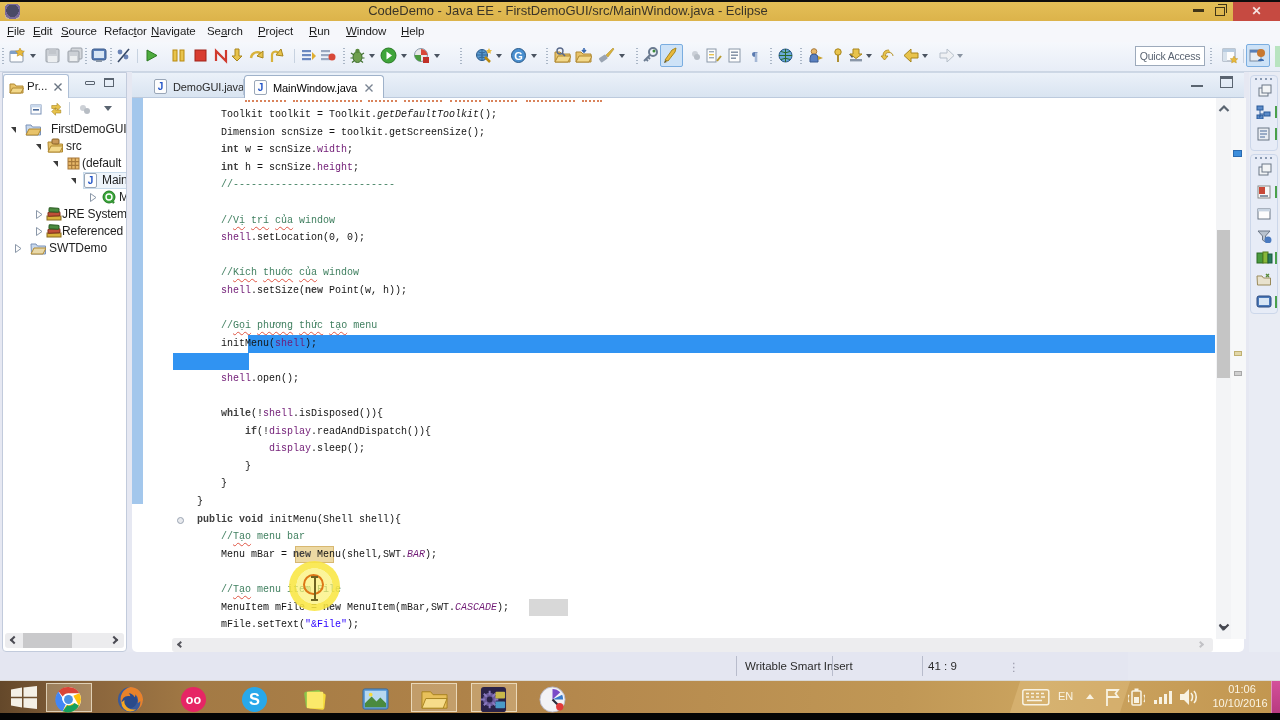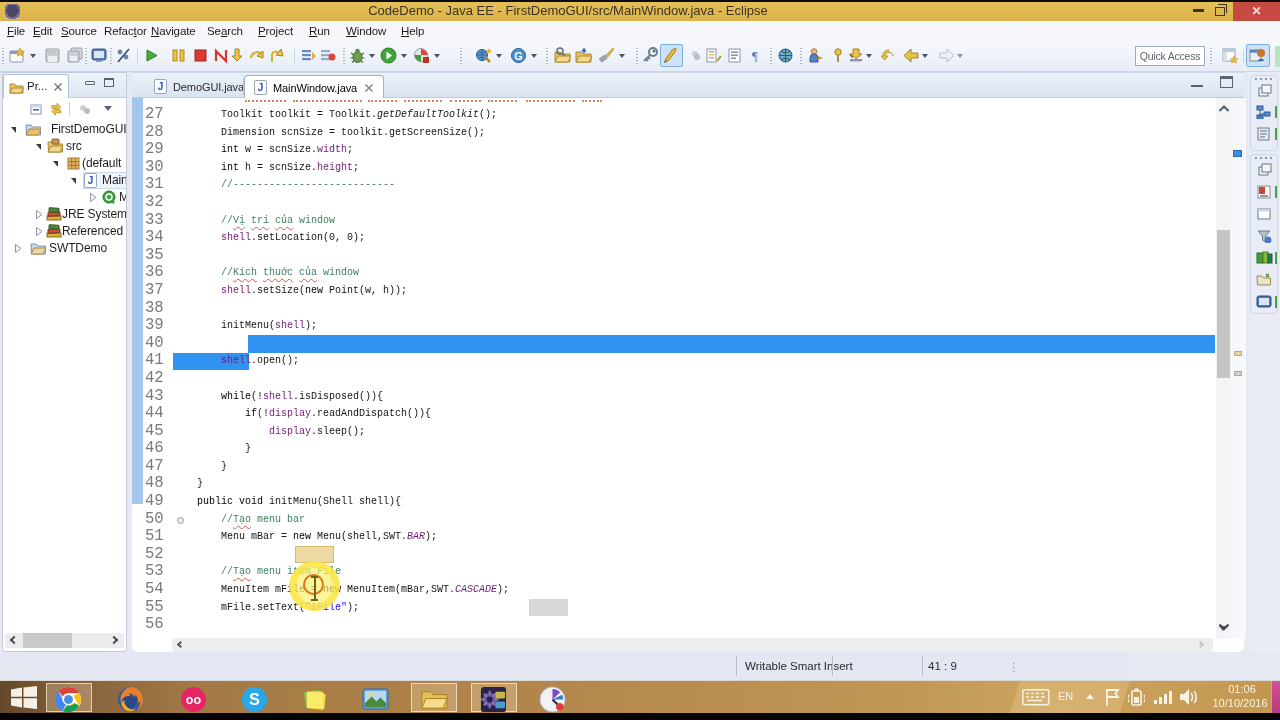--- a/index.html
+++ b/index.html
@@ -50,21 +50,21 @@
 #ed { left:132px; top:72px; width:1112px; height:580px; background:#fff; border-radius:0 0 5px 5px; }
 #ed-tabbar { position:absolute; left:0; top:0; width:1112px; height:26px; background:linear-gradient(#ebf1f9,#d9e4f1); border-bottom:1px solid #bccadd; border-top:1px solid #cdd8e6; }
 .etab { position:absolute; top:2px; height:24px; font-size:11px; letter-spacing:-0.1px; overflow:hidden; }
 #etab1 { left:8px; width:104px; color:#2a2a2a; }
 #etab2 { left:112px; width:140px; background:#fff; border:1px solid #9fb2ca; border-bottom:none; border-radius:3.5px 3.5px 0 0; color:#000; }
 .jicon { position:absolute; width:13px; height:15px; background:#fdfdfd; border:1px solid #9aa7b8; border-radius:2px; font-size:10px; font-weight:bold; color:#2456c8; text-align:center; line-height:14px; }
 #ed-area { position:absolute; left:0; top:26px; width:1112px; height:541px; background:#fff; }
 #bluestrip { position:absolute; left:0; top:0; width:11px; height:406px; background:#a3c7ec; }
 #lnums { position:absolute; left:13px; top:8px; font-family:"Liberation Mono", monospace; font-size:15.6px; line-height:17.6px; color:#7a7a7a; white-space:pre; }
 #code { position:absolute; left:41px; top:8px; font-family:"Liberation Mono", monospace; font-size:10px; line-height:17.6px; color:#141414; white-space:pre; z-index:3; }
-#code .k { color:#000000; font-weight:normal; }
+#code .k { color:#404040; font-weight:bold; }
 #code .c { color:#3f7f5f; }
 #code .f { color:#701a75; }
 #code .s { color:#2a00ff; }
 #code .it { font-style:italic; }
 .sq { text-decoration:underline wavy #e05544 1px; text-underline-offset:3px; }
 .squig { position:absolute; top:1px; height:3px; border-bottom:2px dotted #d9825a; z-index:3; }
 #sel40 { position:absolute; left:116px; top:237px; width:967px; height:17.6px; background:#3093f2; z-index:1; }
 #sel41 { position:absolute; left:41px; top:254.6px; width:76px; height:17.6px; background:#3093f2; z-index:1; }
 #occ52 { position:absolute; left:162.8px; top:448.4px; width:39px; height:17px; background:#edd9a3; border:1px solid #d8b871; z-index:1; }
 #occ55 { position:absolute; left:397px; top:501.2px; width:39px; height:17px; background:#d8d8d8; z-index:1; }
@@ -446,62 +446,33 @@
     </div>
     <div style="position:absolute;left:1059px;top:6px;width:12px;height:8px;border-bottom:2.5px solid #5a6470;"></div>
     <div style="position:absolute;left:1088px;top:3px;width:13px;height:12px;border:1.5px solid #5a6470;border-top-width:3px;"></div>
   </div>
   <div id="ed-area">
     <div id="bluestrip"></div>
     <div id="sel40"></div>
     <div id="sel41"></div>
     <div id="occ52"></div>
     <div id="occ55"></div>
-    <pre id="lnums">27
-28
-29
-30
-31
-32
-33
-34
-35
-36
-37
-38
-39
-40
-41
-42
-43
-44
-45
-46
-47
-48
-49
-50
-51
-52
-53
-54
-55
-56</pre>
 <pre id="code">        Toolkit toolkit = Toolkit.<span class="it">getDefaultToolkit</span>();
         Dimension scnSize = toolkit.getScreenSize();
         <span class="k">int</span> w = scnSize.<span class="f">width</span>;
         <span class="k">int</span> h = scnSize.<span class="f">height</span>;
         <span class="c">//---------------------------</span>
 
         <span class="c">//<span class="sq">Vị</span> <span class="sq">trí</span> <span class="sq">của</span> window</span>
         <span class="f">shell</span>.setLocation(0, 0);
 
         <span class="c">//<span class="sq">Kích</span> <span class="sq">thuớc</span> <span class="sq">của</span> window</span>
         <span class="f">shell</span>.setSize(<span class="k">new</span> Point(w, h));
 
+        <span class="c">//<span class="sq">Gọi</span> <span class="sq">phương</span> <span class="sq">thức</span> <span class="sq">tạo</span> menu</span>
         initMenu(<span class="f">shell</span>);
 
         <span class="f">shell</span>.open();
 
         <span class="k">while</span>(!<span class="f">shell</span>.isDisposed()){
             <span class="k">if</span>(!<span class="f">display</span>.readAndDispatch()){
                 <span class="f">display</span>.sleep();
             }
         }
     }

